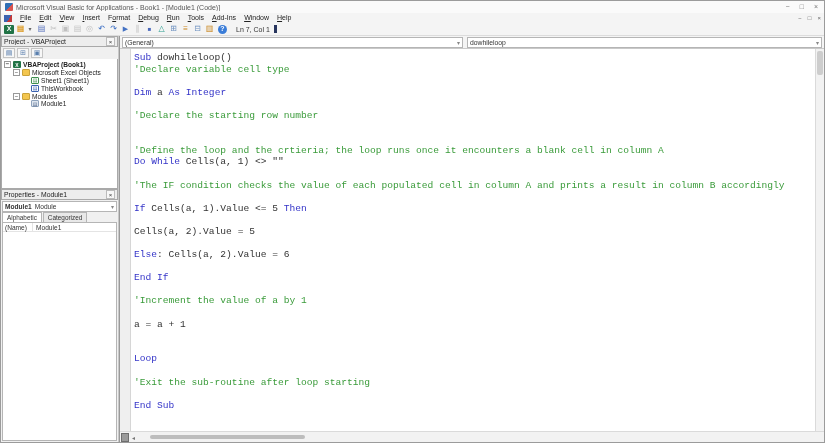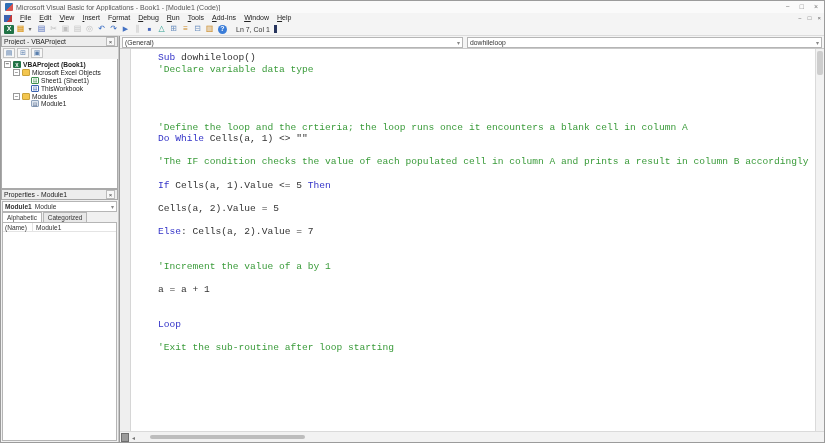--- a/index.html
+++ b/index.html
@@ -82,21 +82,21 @@
   .code-window{flex:1;display:flex;flex-direction:column;min-width:0;background:#fff;border-left:1px solid #9a9a9a;}
   .combo-row{height:13px;display:flex;gap:4px;align-items:center;background:#f4f4f4;padding:1px 2px;flex:0 0 auto;border-bottom:1px solid #c9c9c9;}
   .combo{height:11px;background:#fff;border:1px solid #b5b5b5;display:flex;align-items:center;font-size:6.8px;padding:0 2px;white-space:nowrap;}
   .combo .c-arrow{margin-left:auto;color:#888;font-size:6px;}
   .combo.left{width:341px;flex:0 0 auto;}
   .combo.right{flex:1;}
 
   .code-area{flex:1;display:flex;min-height:0;}
   .margin-bar{width:11px;background:#efefef;border-right:1px solid #d6d6d6;flex:0 0 auto;}
   .code-content{flex:1;background:#fff;overflow:hidden;padding:3px 0 0 3px;font-family:"Liberation Mono","DejaVu Sans Mono",monospace;font-size:9.6px;}
-  .code-line{height:11.6px;line-height:11.6px;white-space:pre;margin-left:24px;}
+  .code-line{height:11.6px;line-height:11.6px;white-space:pre;}
   .code-line .kw{color:var(--kw);}
   .code-line .com{color:var(--com);}
   .code-line .txt{color:var(--txt);}
   .v-scroll{width:9px;background:#f2f2f2;border-left:1px solid #dadada;flex:0 0 auto;position:relative;}
   .v-thumb{position:absolute;top:2px;left:1px;width:6px;height:24px;background:#cdcdcd;border-radius:2px;}
   .h-scroll{height:11px;background:#f2f2f2;border-top:1px solid #dadada;flex:0 0 auto;display:flex;align-items:center;}
   .h-split{width:8px;height:9px;background:#9a9a9a;border:1px solid #6e6e6e;margin-left:1px;flex:0 0 auto;}
   .h-arrow{width:9px;height:9px;display:flex;align-items:center;justify-content:center;font-size:6px;color:#777;flex:0 0 auto;}
   .h-track{flex:1;position:relative;height:100%;}
   .h-thumb{position:absolute;top:3px;left:12px;width:155px;height:4px;background:#bdbdbd;border-radius:2px;}
@@ -244,46 +244,50 @@
         </span>
         <span class="combo right">
           <span>dowhileloop</span>
           <span class="c-arrow">▾</span>
         </span>
       </div>
       <div class="code-area">
         <div class="margin-bar"></div>
         <div class="code-content" id="code-lines">
             <div class="code-line"><span class="kw">Sub</span><span class="txt"> dowhileloop()</span></div>
-            <div class="code-line"><span class="com">'Declare variable data type</span></div>
-            <div class="code-line">&nbsp;</div>
-            <div class="code-line">&nbsp;</div>
+            <div class="code-line"><span class="com">'Declare variable cell type</span></div>
+            <div class="code-line">&nbsp;</div>
+            <div class="code-line"><span class="kw">Dim</span><span class="txt"> a </span><span class="kw">As</span><span class="txt"> </span><span class="kw">Integer</span></div>
+            <div class="code-line">&nbsp;</div>
+            <div class="code-line"><span class="com">'Declare the starting row number</span></div>
             <div class="code-line">&nbsp;</div>
             <div class="code-line">&nbsp;</div>
             <div class="code-line"><span class="com">'Define the loop and the crtieria; the loop runs once it encounters a blank cell in column A</span></div>
             <div class="code-line"><span class="kw">Do While</span><span class="txt"> Cells(a, 1) &lt;&gt; ""</span></div>
             <div class="code-line">&nbsp;</div>
             <div class="code-line"><span class="com">'The IF condition checks the value of each populated cell in column A and prints a result in column B accordingly</span></div>
             <div class="code-line">&nbsp;</div>
             <div class="code-line"><span class="kw">If</span><span class="txt"> Cells(a, 1).Value &lt;= 5 </span><span class="kw">Then</span></div>
             <div class="code-line">&nbsp;</div>
             <div class="code-line"><span class="txt">Cells(a, 2).Value = 5</span></div>
             <div class="code-line">&nbsp;</div>
-            <div class="code-line"><span class="kw">Else</span><span class="txt">: Cells(a, 2).Value = 7</span></div>
-            <div class="code-line">&nbsp;</div>
+            <div class="code-line"><span class="kw">Else</span><span class="txt">: Cells(a, 2).Value = 6</span></div>
+            <div class="code-line">&nbsp;</div>
+            <div class="code-line"><span class="kw">End If</span></div>
             <div class="code-line">&nbsp;</div>
             <div class="code-line"><span class="com">'Increment the value of a by 1</span></div>
             <div class="code-line">&nbsp;</div>
             <div class="code-line"><span class="txt">a = a + 1</span></div>
             <div class="code-line">&nbsp;</div>
             <div class="code-line">&nbsp;</div>
             <div class="code-line"><span class="kw">Loop</span></div>
             <div class="code-line">&nbsp;</div>
             <div class="code-line"><span class="com">'Exit the sub-routine after loop starting</span></div>
             <div class="code-line">&nbsp;</div>
+            <div class="code-line"><span class="kw">End Sub</span></div>
           </div>
         <div class="v-scroll">
           <div class="v-thumb"></div>
         </div>
       </div>
       <div class="h-scroll">
         <span class="h-split"></span>
         <span class="h-arrow">◂</span>
         <span class="h-track">
           <span class="h-thumb"></span>

